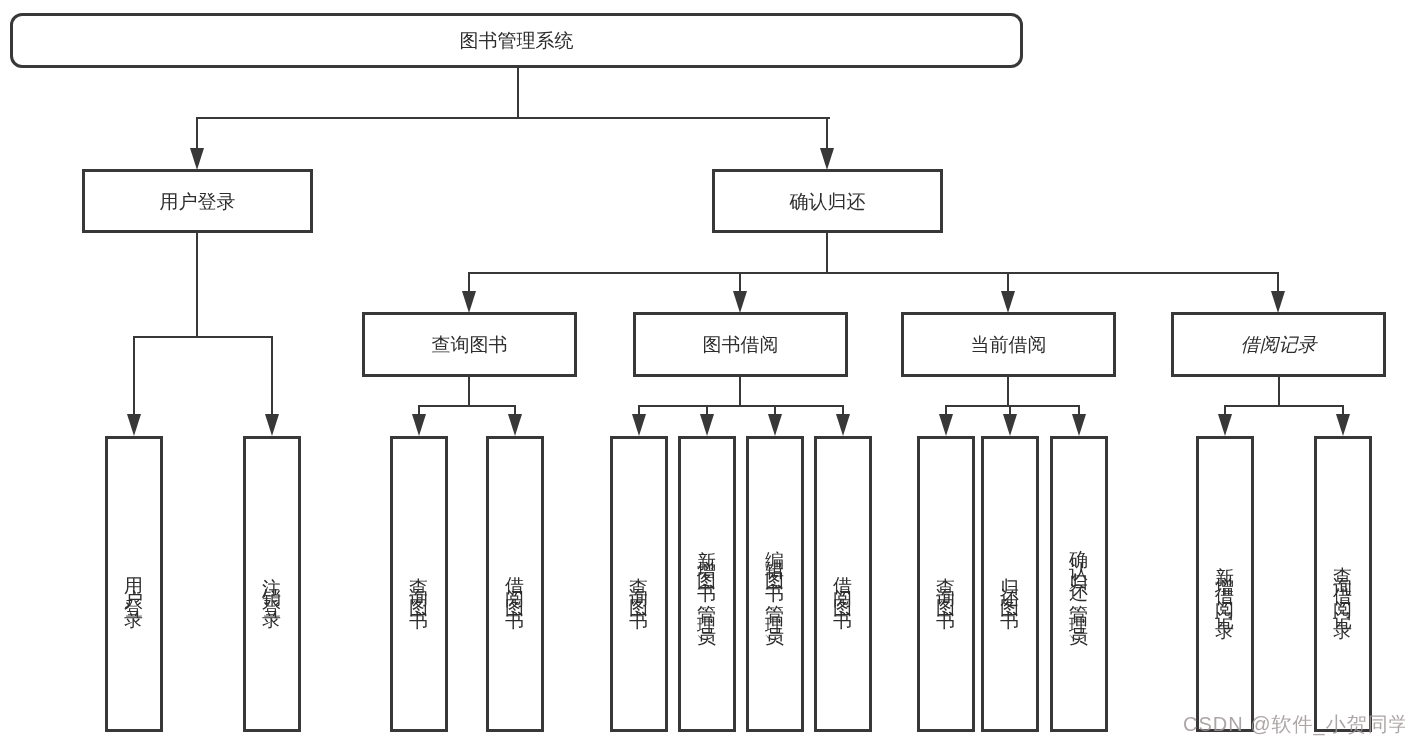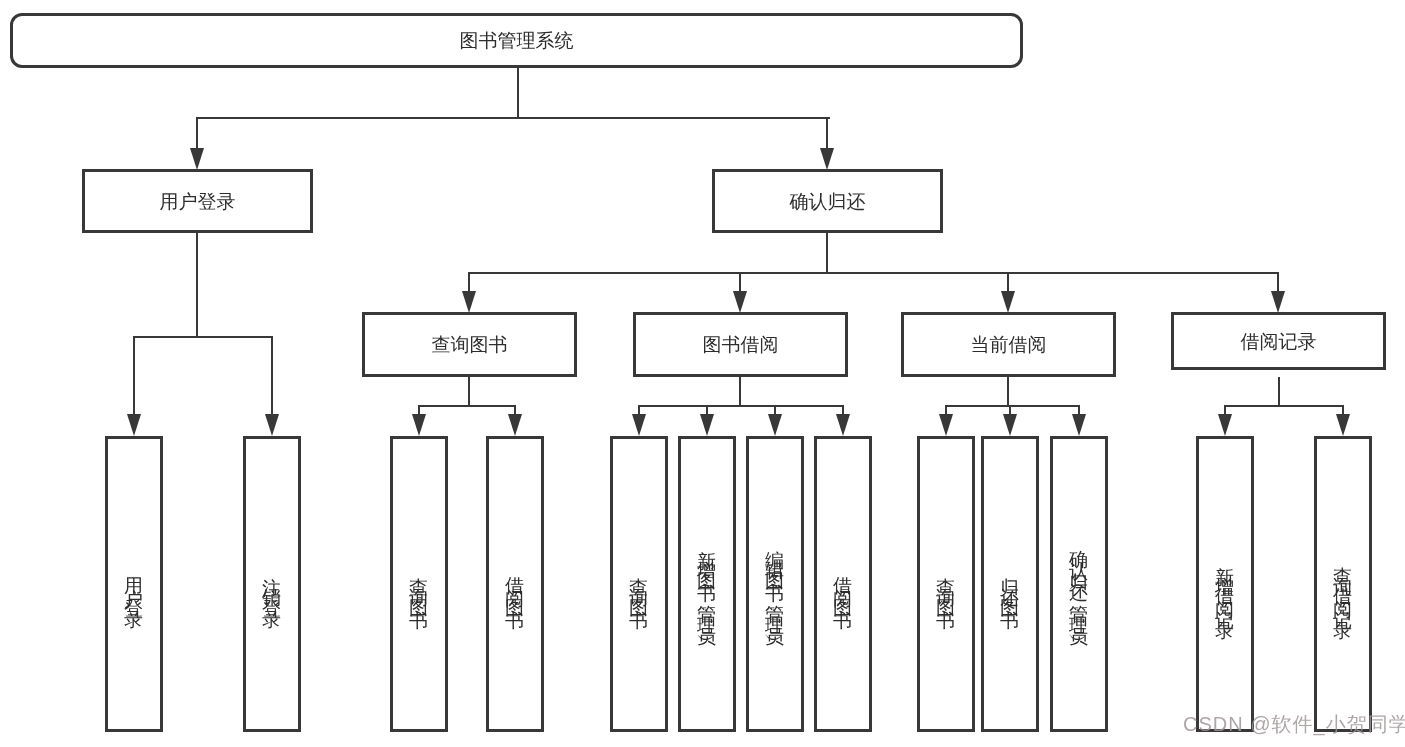--- a/index.html
+++ b/index.html
@@ -99,21 +99,21 @@
 
   <div class="node" style="left:362px; top:312px; width:215px; height:65px;">
     <span>查询图书</span>
   </div>
   <div class="node" style="left:901px; top:312px; width:215px; height:65px;">
     <span>当前借阅</span>
   </div>
   <div class="node" style="left:633px; top:312px; width:215px; height:65px;">
     <span>图书借阅</span>
   </div>
-  <div class="node" style="left:1171px; top:312px; width:215px; height:58px;">
+  <div class="node" style="left:1171px; top:312px; width:215px; height:65px;font-style:italic;">
     <span>借阅记录</span>
   </div>
 
   <div class="vline" style="left:468px; top:377px; height:30px;"></div>
   <div class="hline" style="left:418px; top:405px; width:98px;"></div>
   <div class="vline" style="left:418px; top:405px; height:11px;"></div>
   <div class="arrow" style="left:412px; top:414px;"></div>
   <div class="vline" style="left:514px; top:405px; height:11px;"></div>
   <div class="arrow" style="left:508px; top:414px;"></div>
 

